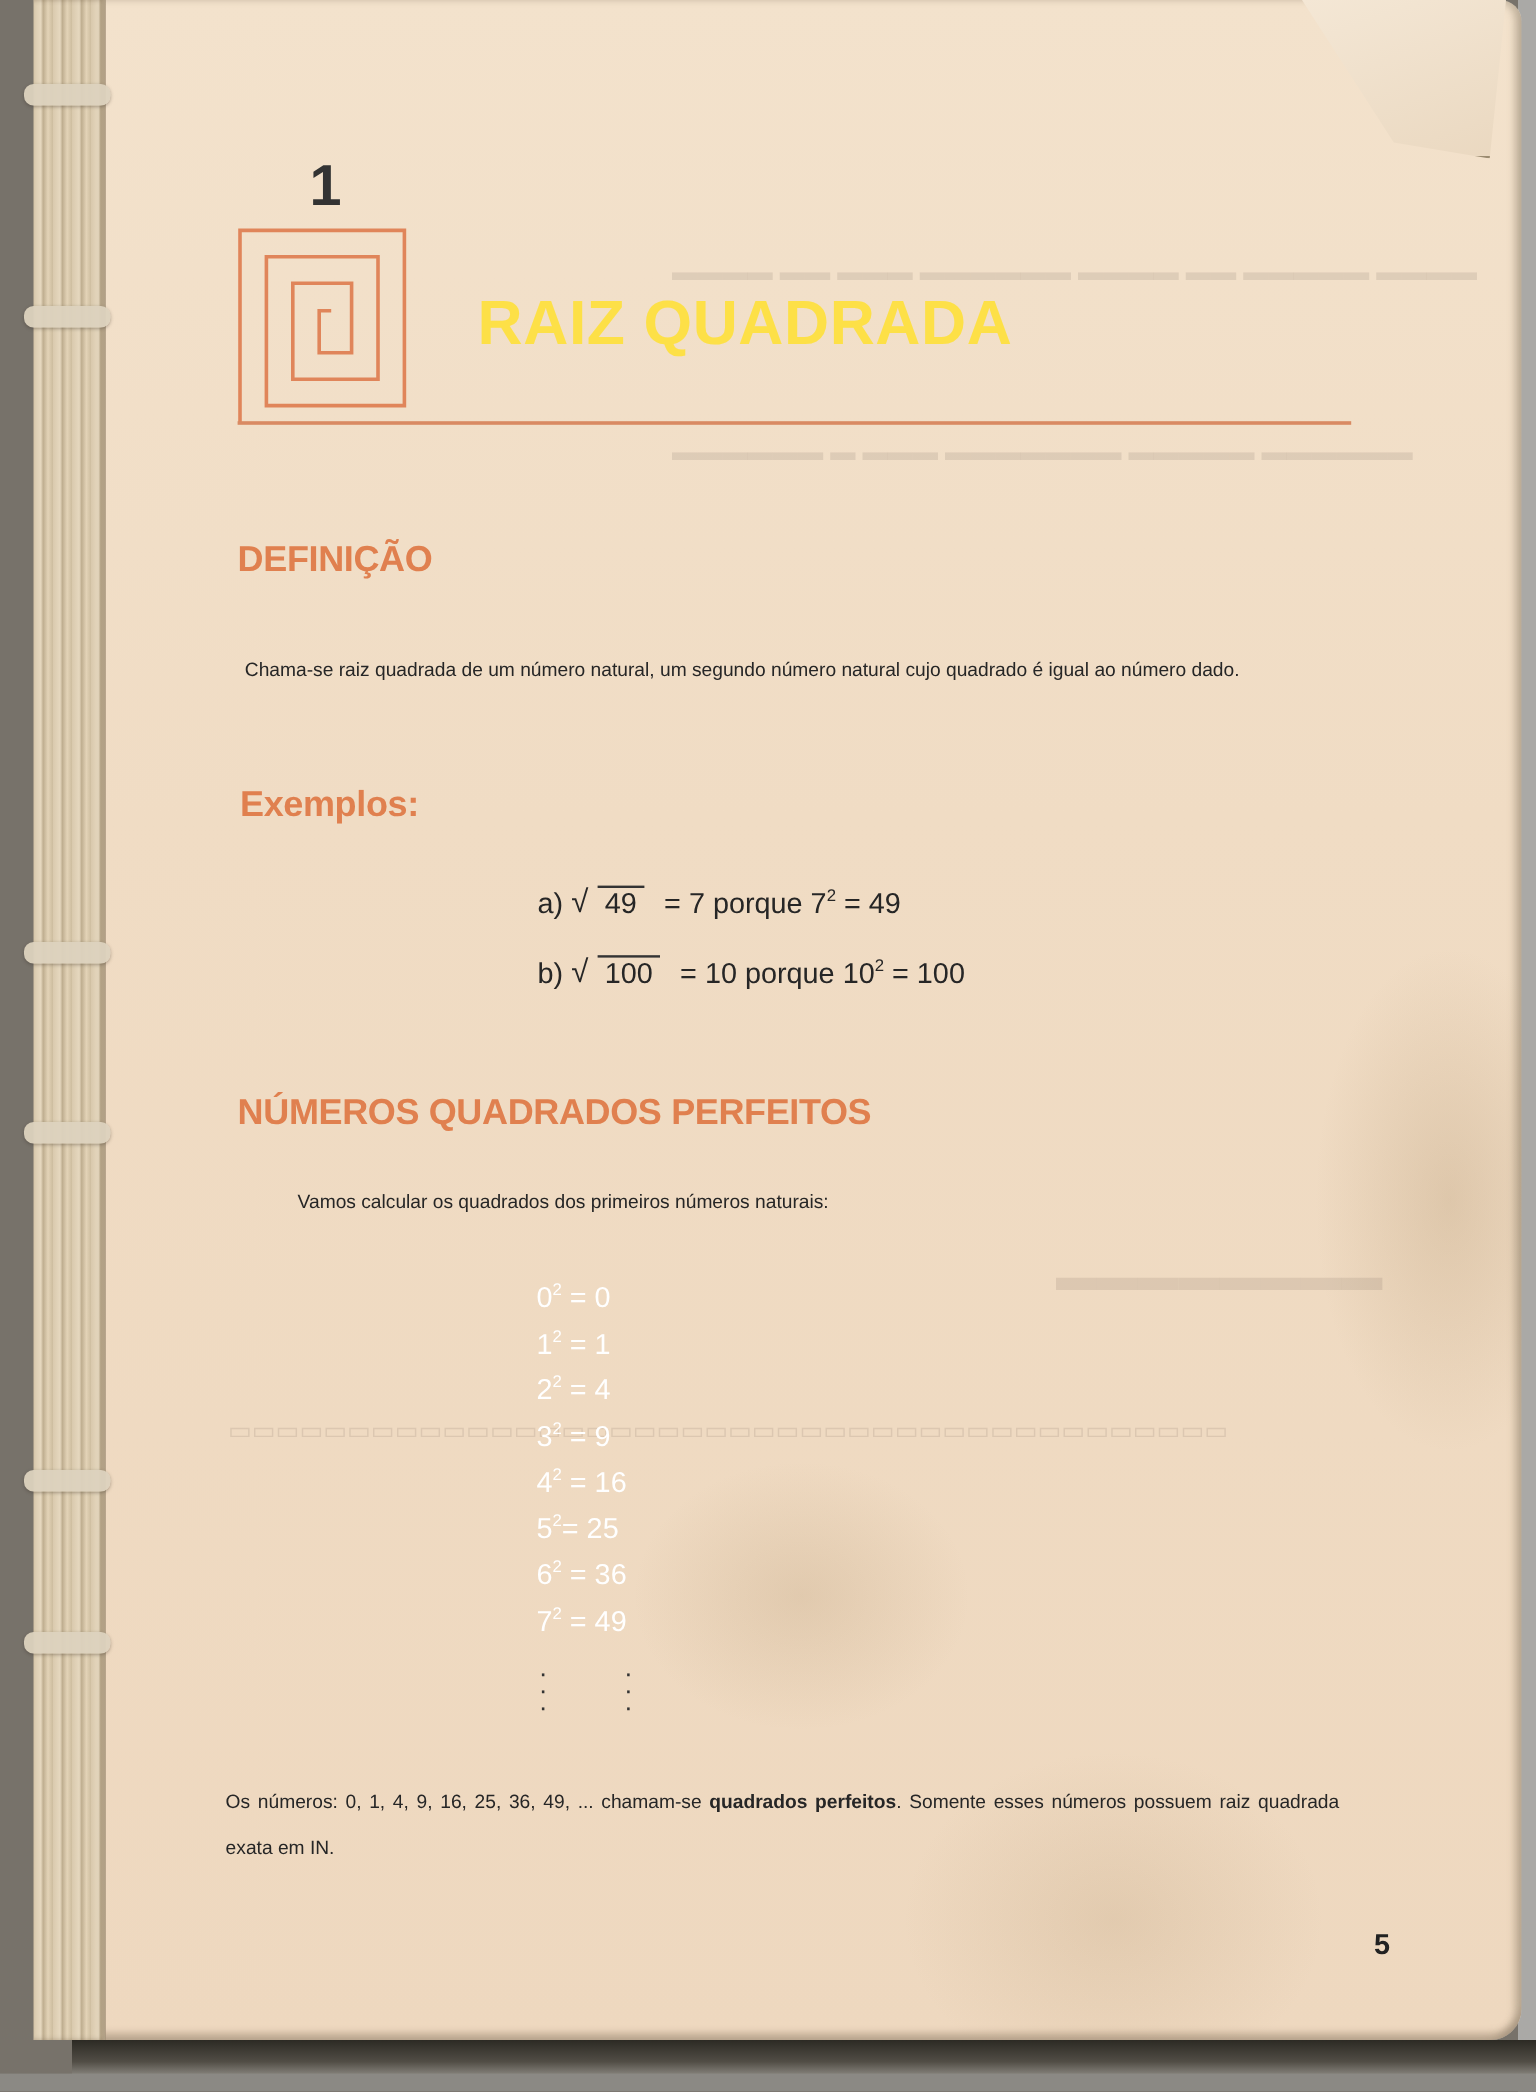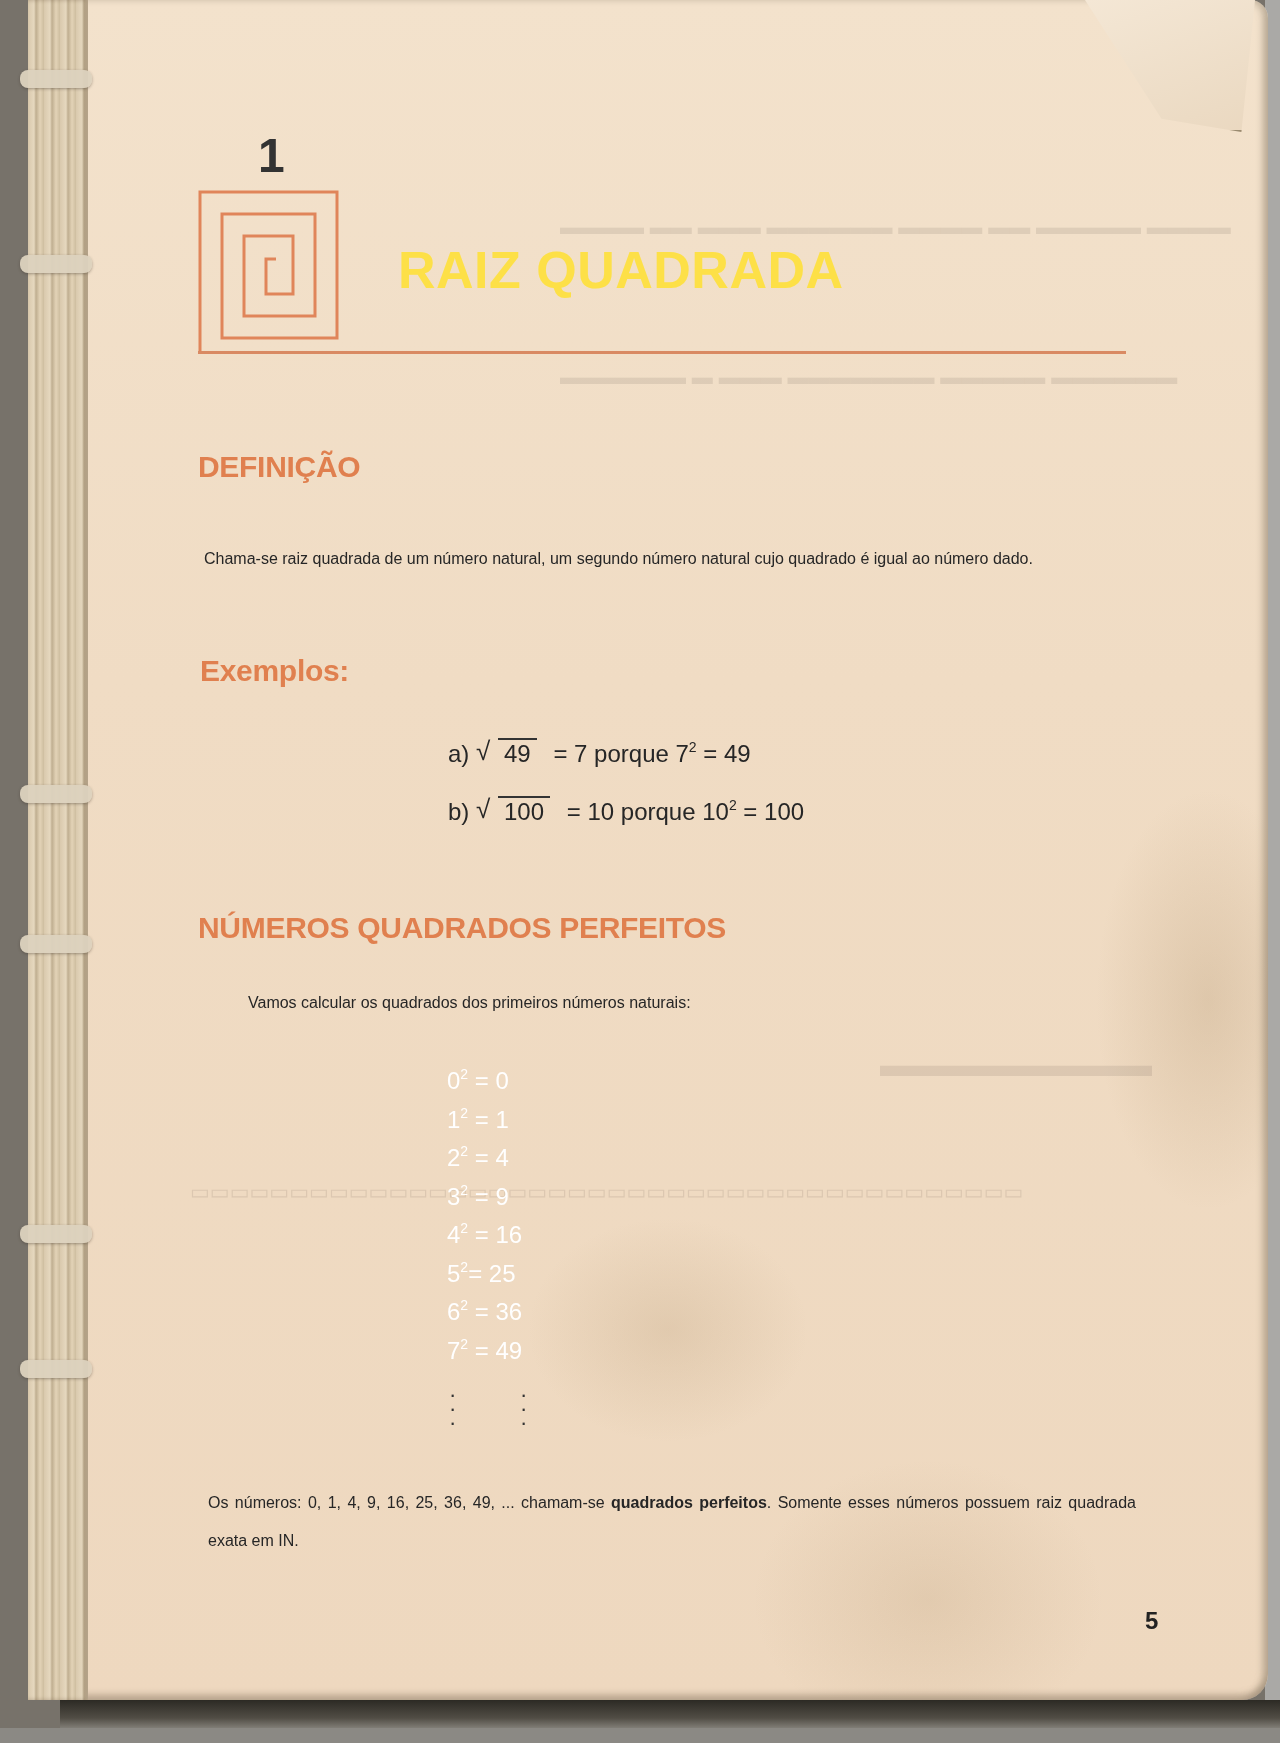--- a/index.html
+++ b/index.html
@@ -60,21 +60,21 @@
   .body-text { position: absolute; color: #262626; font-size: 16px; line-height: 38px; }
   .para { left: 204px; top: 540px; width: 928px; text-align: justify; }
   .math-line { position: absolute; font-size: 24px; color: #262626; white-space: nowrap; }
   .sqrt { display: inline-block; position: relative; padding-left: 22px; margin-right: 10px; }
   .sqrt-sign { position: absolute; left: 0; top: -2px; font-size: 26px; }
   .sqrt-arg { display: inline-block; border-top: 2px solid #333; padding: 0 6px 0 6px; }
   sup { font-size: 14px; vertical-align: 10px; }
   .squares { position: absolute; left: 447px; top: 1066px; }
   .square-row { height: 38.5px; font-size: 24px; color: #ffffff; white-space: nowrap; }
   .dots-col { position: absolute; font-size: 22px; line-height: 14px; color: #333; }
-  .closing { left: 208px; top: 1484px; width: 928px; text-align: justify; }
+  .closing { left: 188px; top: 1484px; width: 928px; text-align: justify; }
   .page-number { position: absolute; left: 1145px; top: 1607px; font-size: 24px; font-weight: bold; color: #222; }
   .bleed { position: absolute; color: rgba(90,80,70,0.13); font-size: 21px; white-space: nowrap; }
 </style>
 </head>
 <body>
 
 <div class="right-bg"></div>
 <div class="bottom-shadow"></div>
 <div class="floor"></div>
 

